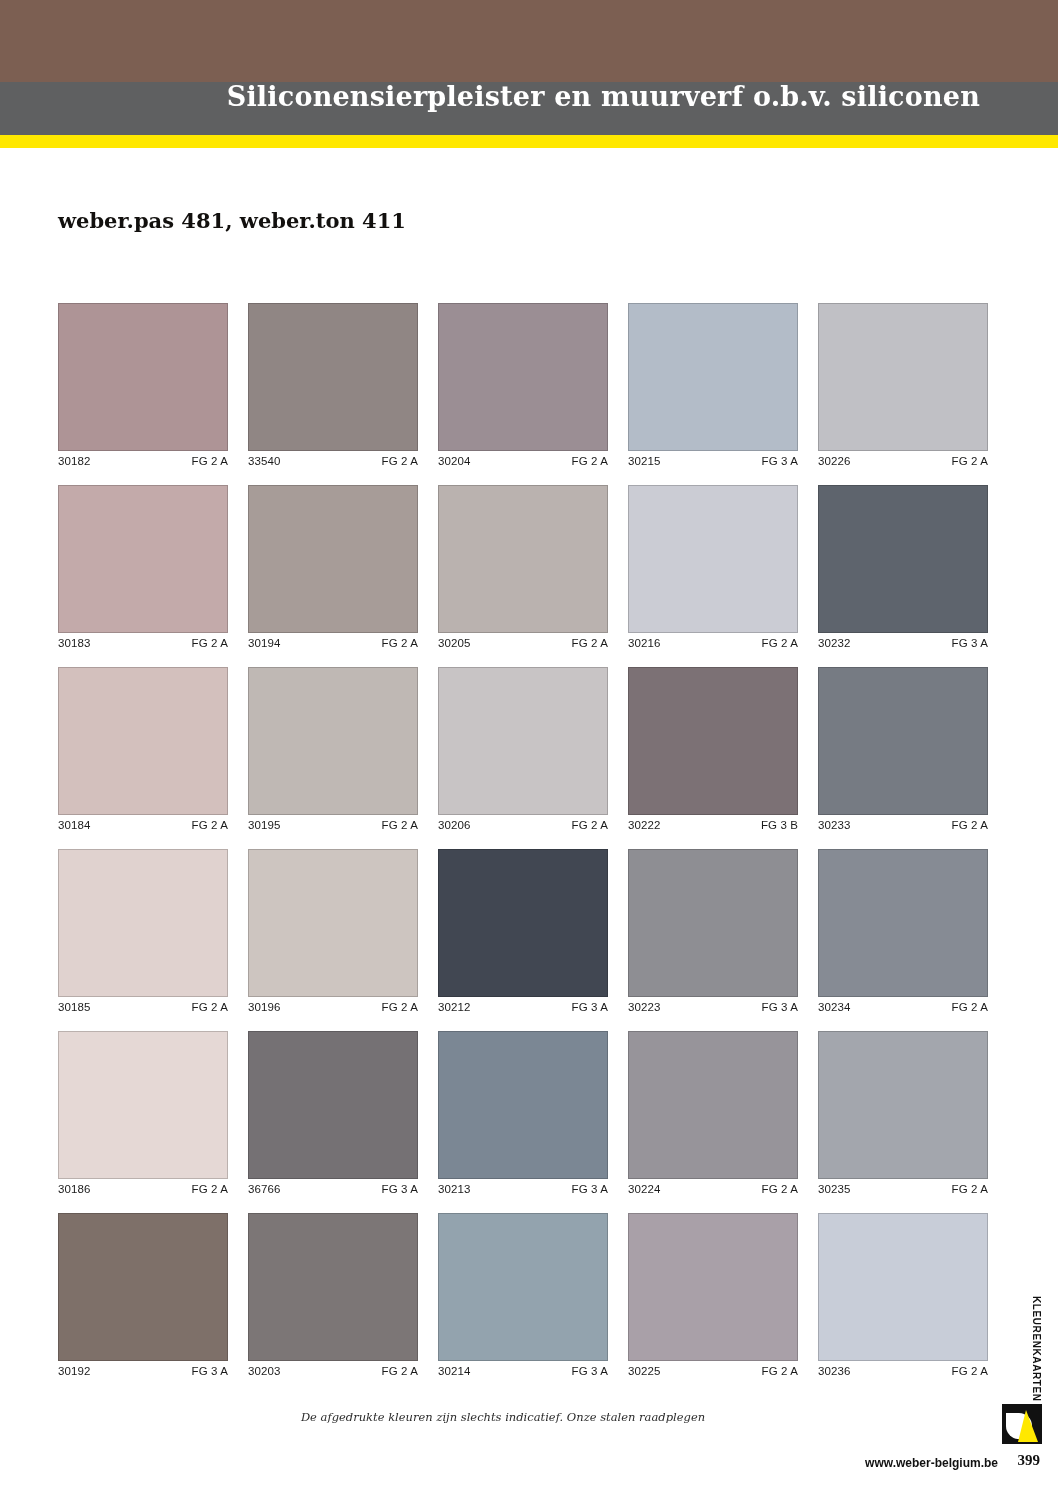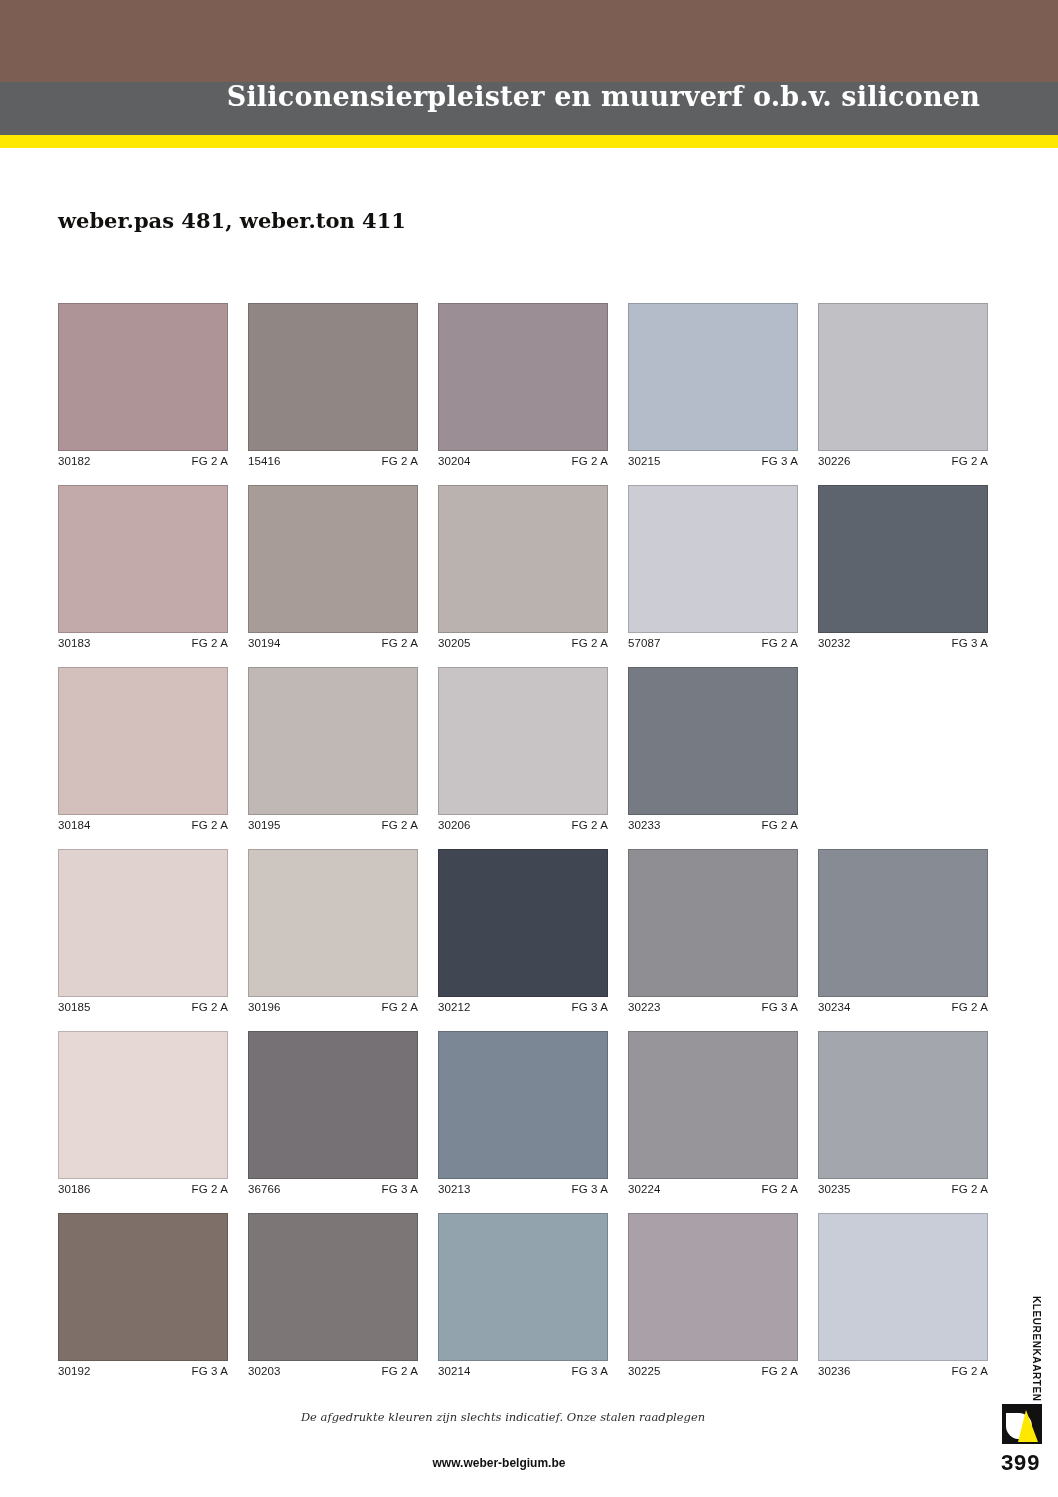--- a/index.html
+++ b/index.html
@@ -91,33 +91,33 @@
     font-style:italic;
     font-size:11.5px;
     color:#2b2b2b;
   }
 
   
   #footer-url {
     position:absolute;
     left:0; top:1456px;
     width:1058px;
-    text-align:center;
+    text-align:right;
     padding-right:60px;
     font-family:"Liberation Sans", sans-serif;
     font-size:12px;
     font-weight:bold;
     color:#111111;
   }
   #page-number {
     position:absolute;
     right:18px; top:1452px;
-    font-family:Liberation Mono, monospace;
-    font-weight:bold;
-    font-size:22px;
+    font-family:Liberation Serif, serif;
+    font-weight:bold;
+    font-size:15px;
     color:#111111;
   }
 
   
   #side-tab-label {
     position:absolute;
     right:16px; top:1296px;
     font-family:"Liberation Sans", sans-serif;
     font-size:10px;
     font-weight:bold;
@@ -148,21 +148,21 @@
       <div class="swatch-cell">
         <div class="swatch-chip" style="background: rgb(174, 148, 150);"></div>
         <div class="swatch-caption">
           <span class="swatch-code">30182</span>
           <span class="swatch-grade">FG 2 A</span>
         </div>
       </div>
       <div class="swatch-cell">
         <div class="swatch-chip" style="background: rgb(144, 134, 132);"></div>
         <div class="swatch-caption">
-          <span class="swatch-code">15416</span>
+          <span class="swatch-code">33540</span>
           <span class="swatch-grade">FG 2 A</span>
         </div>
       </div>
       <div class="swatch-cell">
         <div class="swatch-chip" style="background: rgb(155, 142, 148);"></div>
         <div class="swatch-caption">
           <span class="swatch-code">30204</span>
           <span class="swatch-grade">FG 2 A</span>
         </div>
       </div>
@@ -199,21 +199,21 @@
       <div class="swatch-cell">
         <div class="swatch-chip" style="background: rgb(186, 178, 175);"></div>
         <div class="swatch-caption">
           <span class="swatch-code">30205</span>
           <span class="swatch-grade">FG 2 A</span>
         </div>
       </div>
       <div class="swatch-cell">
         <div class="swatch-chip" style="background: rgb(203, 204, 212);"></div>
         <div class="swatch-caption">
-          <span class="swatch-code">57087</span>
+          <span class="swatch-code">30216</span>
           <span class="swatch-grade">FG 2 A</span>
         </div>
       </div>
       <div class="swatch-cell">
         <div class="swatch-chip" style="background: rgb(94, 100, 109);"></div>
         <div class="swatch-caption">
           <span class="swatch-code">30232</span>
           <span class="swatch-grade">FG 3 A</span>
         </div>
       </div>
@@ -231,20 +231,27 @@
         <div class="swatch-caption">
           <span class="swatch-code">30195</span>
           <span class="swatch-grade">FG 2 A</span>
         </div>
       </div>
       <div class="swatch-cell">
         <div class="swatch-chip" style="background: rgb(200, 196, 197);"></div>
         <div class="swatch-caption">
           <span class="swatch-code">30206</span>
           <span class="swatch-grade">FG 2 A</span>
+        </div>
+      </div>
+      <div class="swatch-cell">
+        <div class="swatch-chip" style="background: rgb(124, 113, 117);"></div>
+        <div class="swatch-caption">
+          <span class="swatch-code">30222</span>
+          <span class="swatch-grade">FG 3 B</span>
         </div>
       </div>
       <div class="swatch-cell">
         <div class="swatch-chip" style="background: rgb(118, 123, 131);"></div>
         <div class="swatch-caption">
           <span class="swatch-code">30233</span>
           <span class="swatch-grade">FG 2 A</span>
         </div>
       </div>
     </div>

